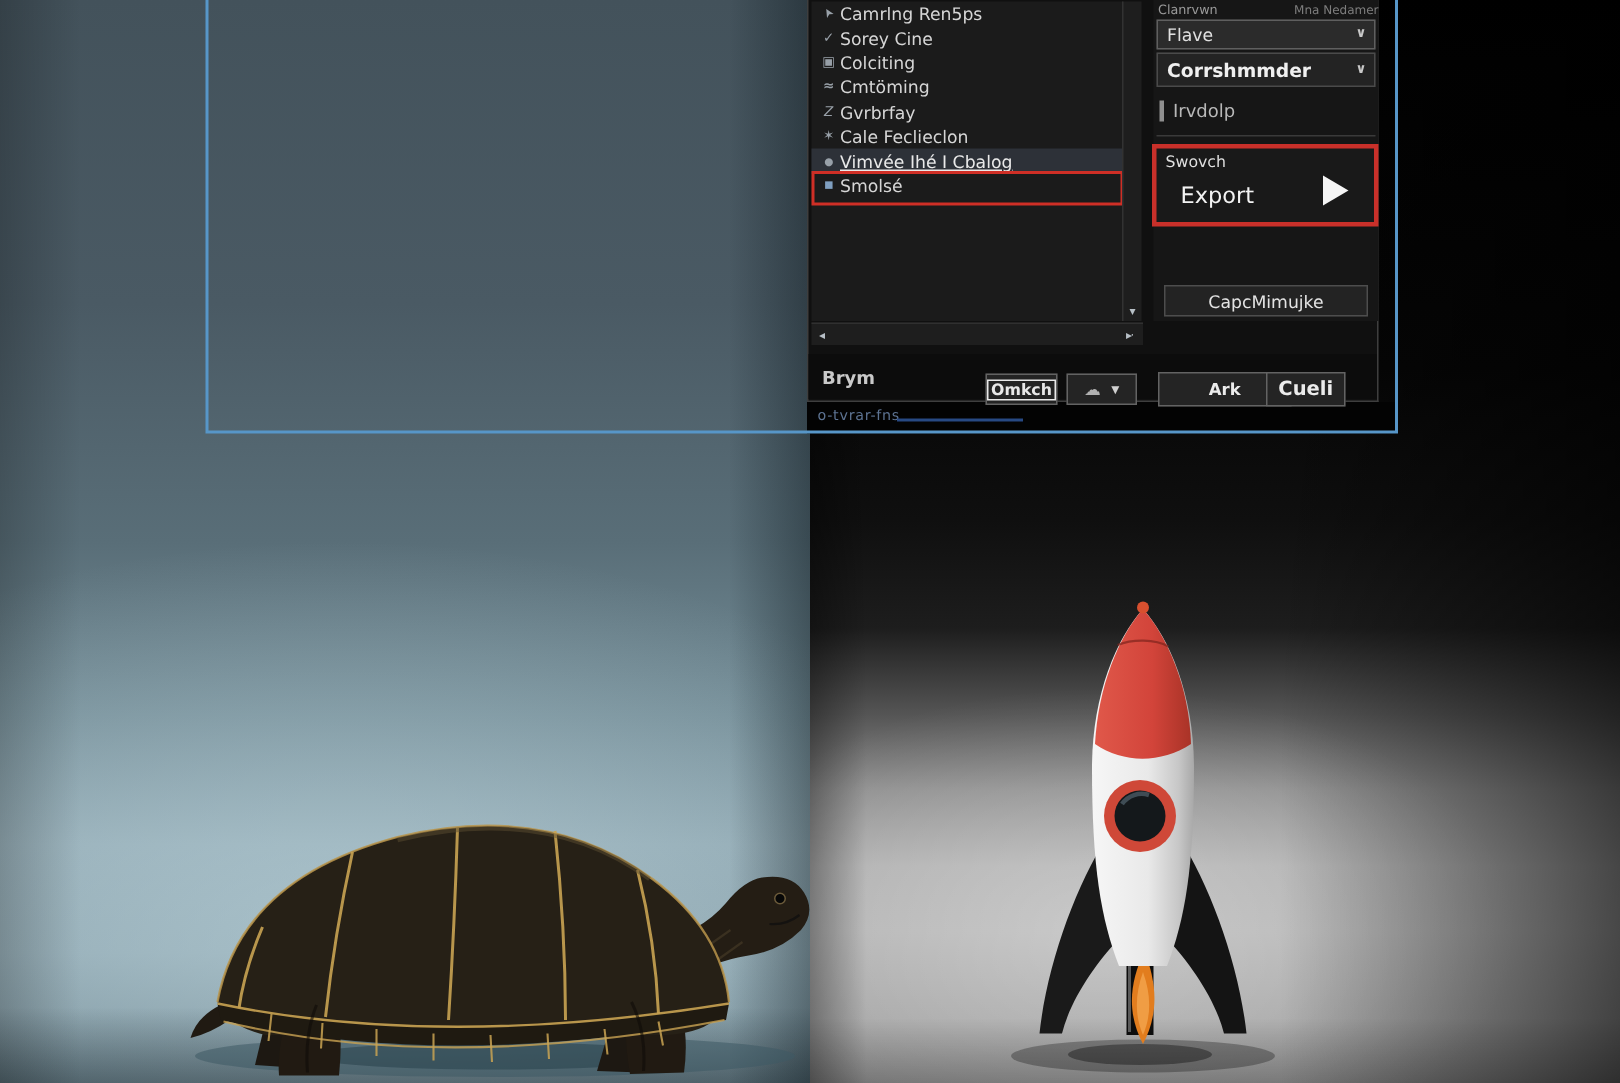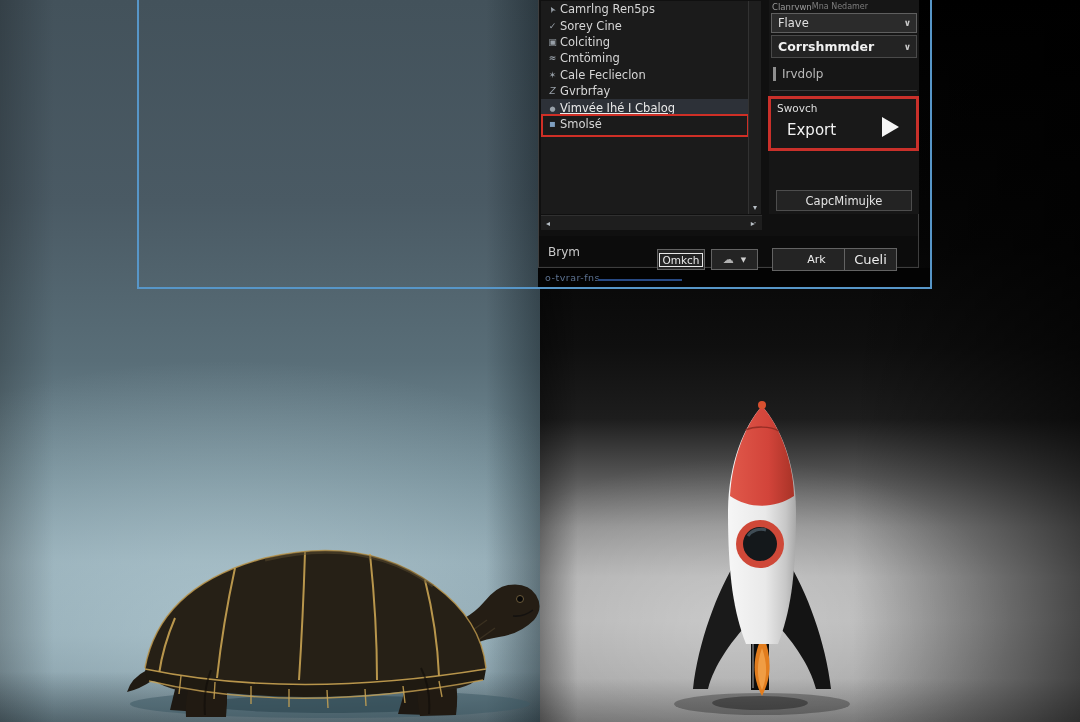--- a/index.html
+++ b/index.html
@@ -62,21 +62,21 @@
   
   .hscroll{position:absolute;left:2px;top:215px;width:221px;height:15px;background:#1e1e1e;
     border-top:1px solid #303030;cursor:pointer;}
   .hscroll .arrow-left,.hscroll .arrow-right{position:absolute;top:1px;width:12px;height:12px;
     font-size:8px;color:#b7bfc6;text-align:center;line-height:13px;}
   .hscroll .arrow-left{left:1px;} .hscroll .arrow-right{right:3px;}
   .arrow-left::before{content:"◂";} .arrow-right::before{content:"▸·";letter-spacing:-1px;}
 
   
   .side-panel{position:absolute;left:230px;top:0;width:150px;height:214px;background:#161616;}
-  .panel-header{display:flex;justify-content:flex-start;padding:2px 14px 1px 3px;
+  .panel-header{display:flex;justify-content:space-between;padding:2px 0 1px 3px;
     font-size:8.5px;color:#9a9a9a;}
   .panel-header .hdr-right{color:#7d7d7d;font-size:8px;}
   .dropdown{position:relative;margin:0 2px 2px 2px;height:20px;background:#2b2b2b;
     border:1px solid #5f5f5f;display:flex;align-items:center;padding:0 18px 0 6px;
     font-size:11.5px;color:#e0e0e0;cursor:pointer;}
   .dropdown.dd2{height:23px;background:#232323;border-color:#4a4a4a;font-size:12.5px;
     font-weight:bold;color:#f0f0f0;}
   .dd-chevron{position:absolute;right:5px;top:50%;transform:translateY(-54%);
     font-size:9px;color:#c8c8c8;}
   .dd-chevron::before{content:"∨";font-weight:bold;}
@@ -94,21 +94,21 @@
     border:3px solid #c9302a;background:#191919;cursor:pointer;}
   .export-small{position:absolute;left:6px;top:3px;font-size:10.5px;color:#dfdfdf;}
   .export-main{position:absolute;left:16px;top:22px;font-size:15px;color:#f2f2f2;}
   .play-icon{position:absolute;right:17px;top:18px;width:0;height:0;
     border-left:17px solid #f5f5f5;border-top:10px solid transparent;border-bottom:10px solid transparent;}
   .capture-btn{position:absolute;left:7px;top:190px;width:136px;height:21px;background:#232323;
     border:1px solid #4d4d4d;font-size:11.5px;color:#e3e3e3;display:flex;align-items:center;
     justify-content:center;cursor:pointer;}
 
   
-  .dlg-footer{position:absolute;left:0;top:236px;width:100%;height:30px;background:#0c0c0c;}
+  .dlg-footer{position:absolute;left:0;top:236px;width:100%;height:30px;background:#0c0c0c;font-weight:bold;}
   .footer-label{position:absolute;left:9px;top:9px;font-size:12px;color:#c9c9c9;}
   .btn{position:absolute;background:#242424;border:1px solid #636363;color:#ececec;
     display:flex;align-items:center;justify-content:center;cursor:pointer;margin-top:8px;}
   .btn-small{left:118px;top:5px;width:48px;height:21px;font-size:10.5px;}
   .btn-small .inner-focus{border:1px solid #e8e8e8;padding:0 2px;color:#e8e8e8;}
   .btn-dd{left:172px;top:5px;width:47px;height:21px;gap:7px;}
   .btn-dd .cloud-glyph{font-size:11px;color:#b0b0b0;}
   .cloud-glyph::before{content:"☁";}
   .btn-dd .caret{font-size:7px;color:#d0d0d0;}
   .caret::before{content:"▼";}
@@ -200,26 +200,26 @@
       </div>
       <div class="menu-item">
         <span class="mi-icon ic-square"></span>
         <span class="mi-label">Colciting</span>
       </div>
       <div class="menu-item">
         <span class="mi-icon ic-wave"></span>
         <span class="mi-label">Cmtöming</span>
       </div>
       <div class="menu-item">
+        <span class="mi-icon ic-z"></span>
+        <span class="mi-label">Gvrbrfay</span>
+      </div>
+      <div class="menu-item">
         <span class="mi-icon ic-star"></span>
         <span class="mi-label">Cale Feclieclon</span>
-      </div>
-      <div class="menu-item">
-        <span class="mi-icon ic-z"></span>
-        <span class="mi-label">Gvrbrfay</span>
       </div>
       <div class="menu-item hl">
         <span class="mi-icon ic-dot"></span>
         <span class="mi-label">Vimvée Ihé I Cbalog</span>
       </div>
       <div class="menu-item">
         <span class="mi-icon ic-swatch"></span>
         <span class="mi-label">Smolsé</span>
       </div>
       <div class="menu-redbox"></div>

